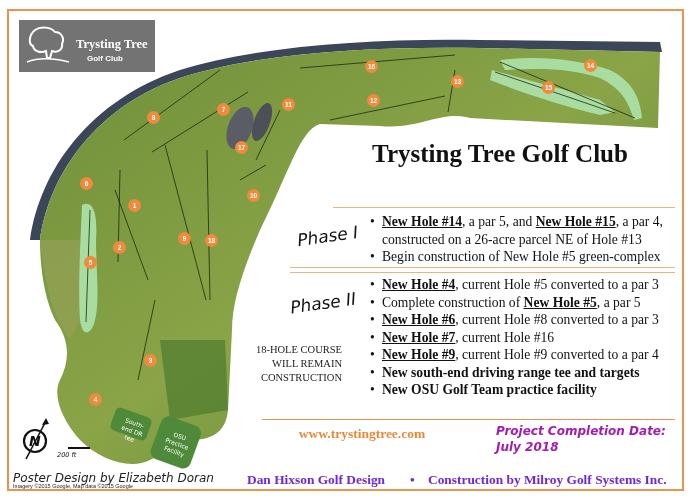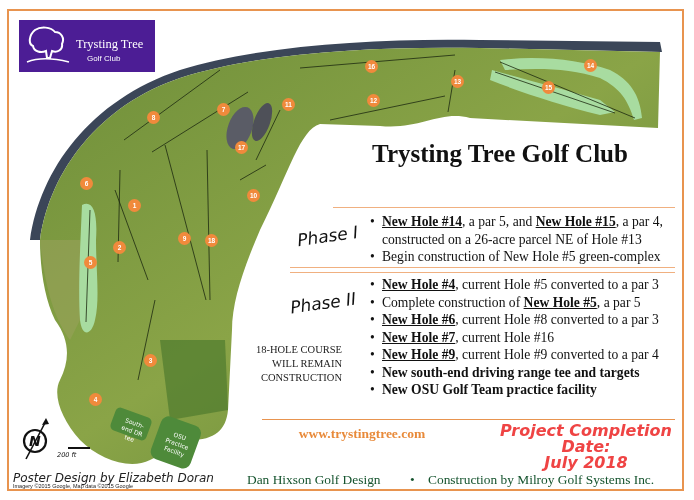--- a/index.html
+++ b/index.html
@@ -1,36 +1,36 @@
 <!DOCTYPE html>
 <html><head>
 <meta charset="utf-8">
 <style>
   html, body { margin:0; padding:0; background:#ffffff; }
   body { width:694px; height:500px; position:relative; overflow:hidden; font-family:"Liberation Serif", serif; }
   .frame { position:absolute; left:7px; top:9px; width:677px; height:482px; border:2px solid #e8944f; box-sizing:border-box; }
-  .logo { position:absolute; left:19px; top:20px; width:136px; height:52px; background:#4c1d95; }
+  .logo { position:absolute; left:19px; top:20px; width:136px; height:52px; background:#737373;font-weight:bold; }
   .logo svg { position:absolute; left:6px; top:6px; }
   .logo .t1 { position:absolute; left:57px; top:17px; color:#fff; font-family:"Liberation Serif", serif; font-size:12.5px; }
   .logo .t2 { position:absolute; left:68px; top:34px; color:#fff; font-family:"Liberation Sans", sans-serif; font-size:8px; }
   .map { position:absolute; left:0; top:0; }
   .marker { position:absolute; width:13px; height:13px; border-radius:50%; background:#f08a3c; color:#fff; font-family:"Liberation Sans", sans-serif; font-size:6.5px; text-align:center; line-height:13px; font-weight:bold; }
   .title { position:absolute; left:335px; top:140px; width:330px; text-align:center; font-family:"Liberation Serif", serif; font-weight:bold; font-size:25px; line-height:28px; color:#111; }
   .rule { position:absolute; height:1px; background:#f0b080; }
   .phase { position:absolute; font-family:"DejaVu Sans", sans-serif; font-size:17px; color:#111; transform:rotate(-8deg); font-style:italic; }
   .list { position:absolute; margin:0; padding:0; list-style:none; font-family:"Liberation Serif", serif; font-size:13.6px; line-height:17.5px; color:#111; }
   .list li { position:relative; padding-left:12px; }
   .list li::before { content:"•"; position:absolute; left:0; top:0; }
   .list b.u { text-decoration:underline; }
   .open { position:absolute; left:242px; top:343px; width:100px; text-align:right; font-family:"Liberation Serif", serif; font-size:10.5px; line-height:14px; color:#222; }
   .follow { position:absolute; left:262px; top:425px; width:200px; text-align:center; font-family:"Liberation Serif", serif; font-size:13.5px; line-height:18px; }
   .follow .a { color:#f0a070; }
   .follow .b { color:#e88a3a; font-weight:bold; }
-  .completion { position:absolute; left:496px; top:423px; width:180px; text-align:center; font-family:"DejaVu Sans", sans-serif; font-size:16px; font-style:italic; line-height:16px; color:#ef4444; font-weight:bold; }
-  .footer { position:absolute; top:472px; font-family:"Liberation Serif", serif; font-size:13.4px; font-weight:normal; color:#14532d; }
+  .completion { position:absolute; left:496px; top:423px; width:180px; text-align:left; font-family:"DejaVu Sans", sans-serif; font-size:12px; font-style:italic; line-height:16px; color:#a21caf; font-weight:bold; }
+  .footer { position:absolute; top:472px; font-family:"Liberation Serif", serif; font-size:13.4px; font-weight:bold; color:#6d28d9; }
   .credit1 { position:absolute; left:13px; top:471px; font-family:"DejaVu Sans", sans-serif; font-size:12px; font-style:italic; color:#222; }
   .credit2 { position:absolute; left:13px; top:483px; font-family:"Liberation Sans", sans-serif; font-size:5.5px; color:#222; }
   .scale { position:absolute; left:68px; top:447px; width:22px; height:2px; background:#111; }
   .scale-label { position:absolute; left:57px; top:451px; font-family:"DejaVu Sans", sans-serif; font-size:6.5px; font-style:italic; color:#111; }
   .facility { position:absolute; color:#fff; font-family:"DejaVu Sans", sans-serif; font-size:6px; text-align:center; line-height:8px; }
 </style>
 </head>
 <body>
 
 <div class="frame"></div>

